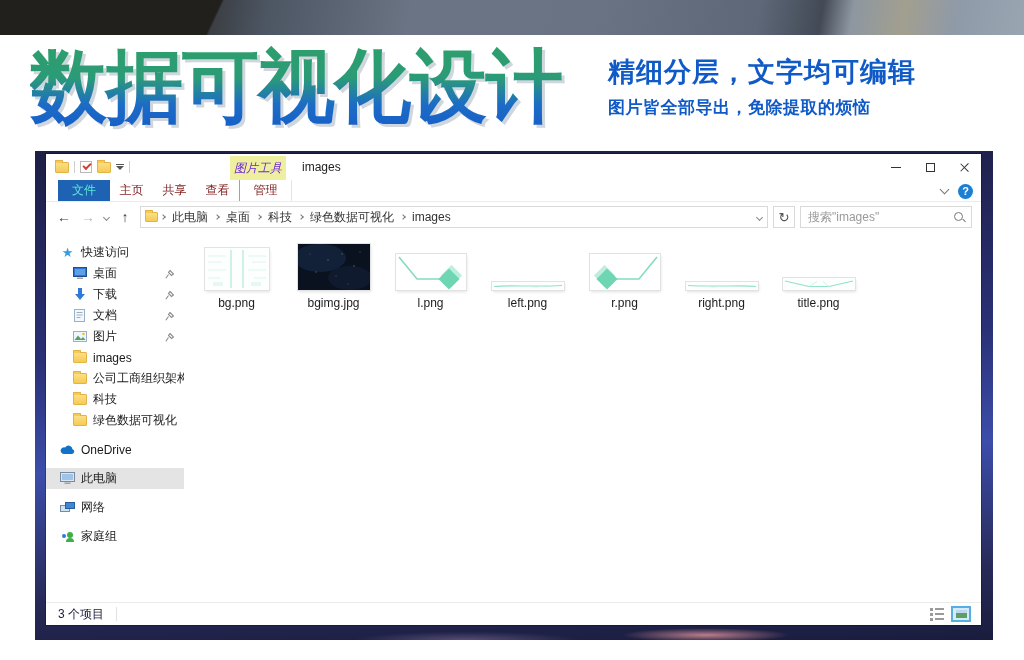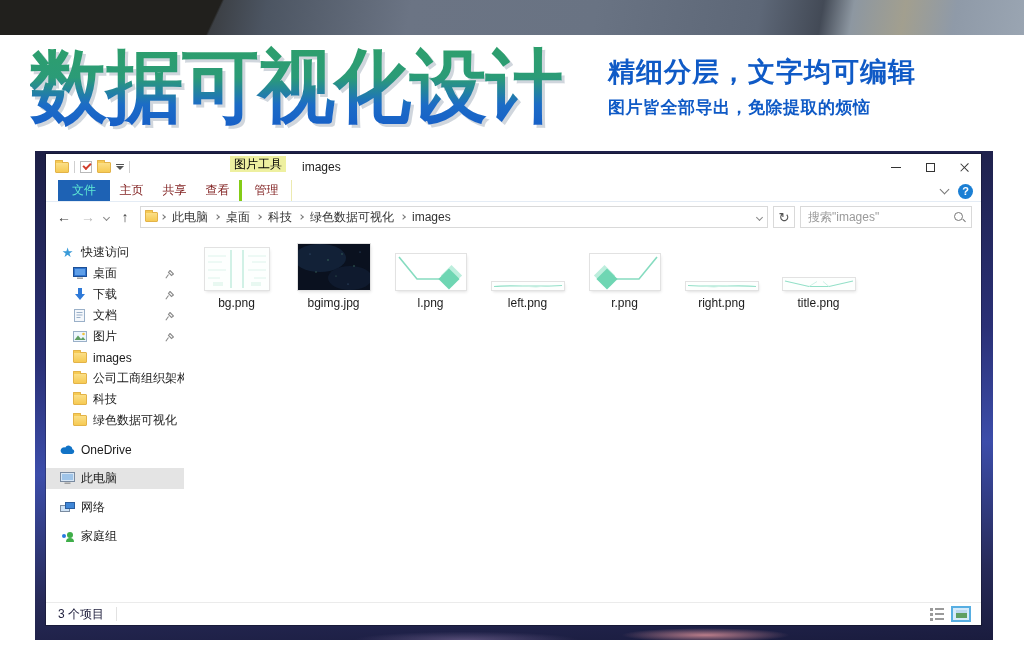--- a/index.html
+++ b/index.html
@@ -48,41 +48,41 @@
     border:1px solid #e3b348; border-radius:1px; }
   .fold::before { content:""; position:absolute; left:-1px; top:-3px; width:6px; height:2px;
     background:#f6ca53; border:1px solid #e3b348; border-bottom:none; border-radius:1px 1px 0 0; }
   .chk { width:12px; height:12px; background:#fff; border:1px solid #b9b9b9; position:relative; }
   .chk::after { content:""; position:absolute; left:2px; top:1px; width:6px; height:3px;
     border-left:2px solid #d23c2a; border-bottom:2px solid #d23c2a; transform:rotate(-45deg); }
   .caret-dn { width:0; height:0; border-left:4px solid transparent; border-right:4px solid transparent;
     border-top:4px solid #555; }
   .qat-caret { display:flex; flex-direction:column; align-items:center; gap:1px; }
   .qat-caret .bar { width:8px; height:1.5px; background:#555; }
-  .ctx-label { position:absolute; left:184px; top:2px; width:56px; height:16px;
-    background:#eef0a0; color:#000000; font-size:12px; display:flex; align-items:center;
-    justify-content:center; }
+  .ctx-label { position:absolute; left:184px; top:2px; width:56px; height:24px;
+    background:#eef0a0; color:#6d28d9; font-size:12px; display:flex; align-items:center;
+    justify-content:center;font-style:italic; }
   .win-title { position:absolute; left:248px; top:0; height:26px; display:flex; align-items:center;
     font-size:12px; color:#222; padding-left:8px; }
   .controls { position:absolute; right:0; top:0; height:26px; display:flex; }
   .ctrl { width:34px; height:26px; display:flex; align-items:center; justify-content:center; }
   .ic-min { width:10px; height:1px; background:#333; }
   .ic-max { width:9px; height:9px; border:1px solid #333; }
   .ic-close { position:relative; width:11px; height:11px; }
   .ic-close::before,.ic-close::after { content:""; position:absolute; left:5px; top:0;
     width:1.4px; height:11px; background:#333; }
   .ic-close::before { transform:rotate(45deg); } .ic-close::after { transform:rotate(-45deg); }
 
   
   .tabrow { position:relative; height:22px; display:flex; align-items:stretch;
     padding-left:12px; border-bottom:1px solid #e4ecf5; background:#fff; }
   .tab { display:flex; align-items:center; justify-content:center; font-size:12px; color:#7f1d1d; }
   .tab-file { width:52px; background:#1e62b4; color:#5eead4; }
   .tab-n { width:43px; }
-  .tab-manage { width:53px; border-left:3px solid #84cc16; border-right:1px solid #eceab0; }
+  .tab-manage { width:53px; border-left:1px solid #84cc16; border-right:1px solid #eceab0; }
   .tab-right { position:absolute; right:8px; top:0; height:22px; display:flex; align-items:center; gap:10px; }
   .chev { width:7px; height:7px; border-right:1.5px solid #777; border-bottom:1.5px solid #777;
     transform:rotate(45deg); margin-top:-3px; }
   .help { width:15px; height:15px; border-radius:50%; background:#1b7fd4; color:#fff;
     font-size:11px; font-weight:700; display:flex; align-items:center; justify-content:center; }
 
   
   .addrrow { height:30px; display:flex; align-items:center; padding:0 9px 0 9px; gap:6px; background:#fff; }
   .navbtn { font-size:14px; color:#3b3b3b; width:18px; text-align:center; }
   .navbtn.dis { color:#b9b9b9; }

